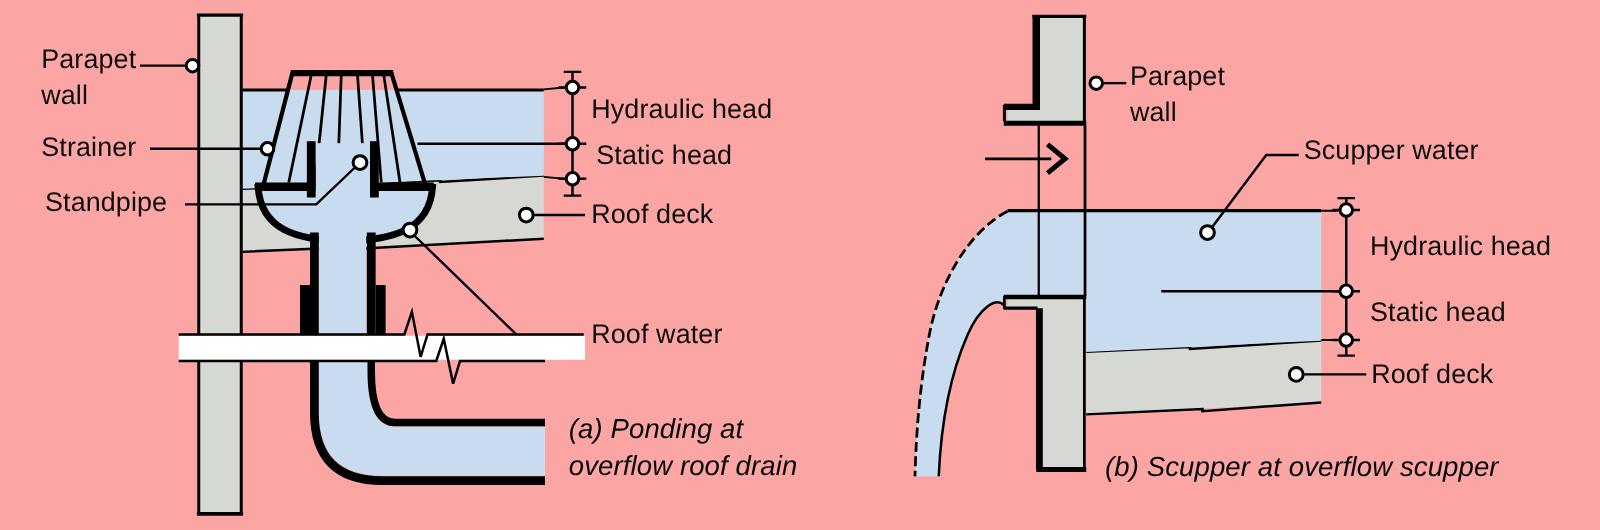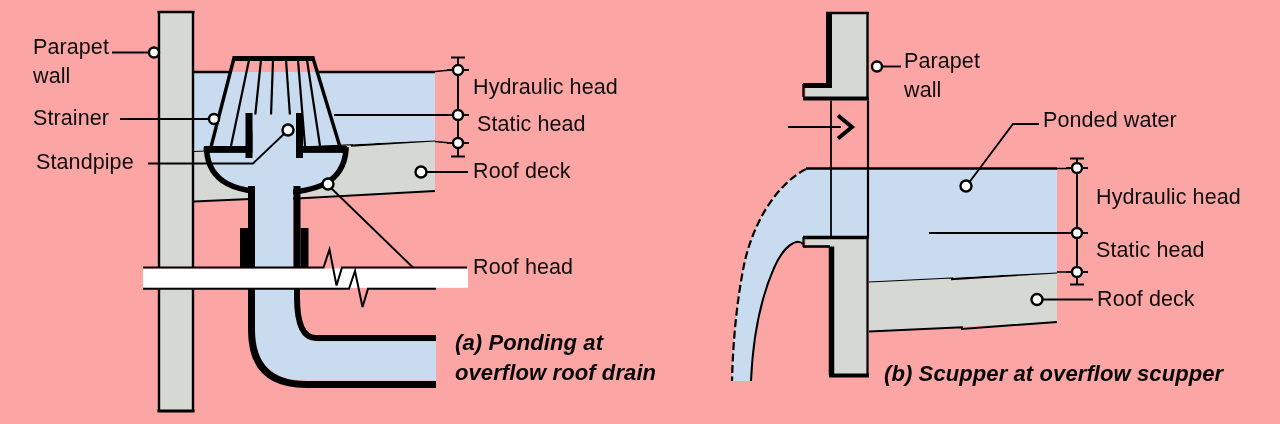--- a/index.html
+++ b/index.html
@@ -17,21 +17,21 @@
     line-height:29px;
     color:#0d0d0d;
     letter-spacing:0.1px;
     white-space:nowrap;
   }
   .lbl.wrap{white-space:normal;}
   .caption{
     position:absolute;
     font-size:22px;
     line-height:30px;
-    font-weight:bold;
+    font-weight:normal;
     font-style:italic;
     color:#070707;
     letter-spacing:0.1px;
   }
 </style>
 </head>
 <body>
 
 <div id="stage">
 
@@ -201,28 +201,28 @@
   <div class="lbl" style="left:33px;top:104px;">Strainer</div>
 
   <div class="lbl" style="left:36px;top:148px;">Standpipe</div>
 
   <div class="lbl" style="left:473px;top:73px;">Hydraulic head</div>
 
   <div class="lbl" style="left:477px;top:110px;">Static head</div>
 
   <div class="lbl" style="left:473px;top:157px;">Roof deck</div>
 
-  <div class="lbl" style="left:473px;top:253px;">Roof head</div>
+  <div class="lbl" style="left:473px;top:253px;">Roof water</div>
 
   <div class="caption" style="left:455px;top:328px;width:225px;">(a) Ponding at overflow roof drain</div>
 
 
   <div class="lbl wrap" style="left:904px;top:47px;width:84px;">Parapet wall</div>
 
-  <div class="lbl" style="left:1043px;top:106px;">Ponded water</div>
+  <div class="lbl" style="left:1043px;top:106px;">Scupper water</div>
 
   <div class="lbl" style="left:1096px;top:183px;">Hydraulic head</div>
 
   <div class="lbl" style="left:1096px;top:236px;">Static head</div>
 
   <div class="lbl" style="left:1097px;top:285px;">Roof deck</div>
 
   <div class="caption" style="left:884px;top:359px;">(b) Scupper at overflow scupper</div>
 
 </div>

